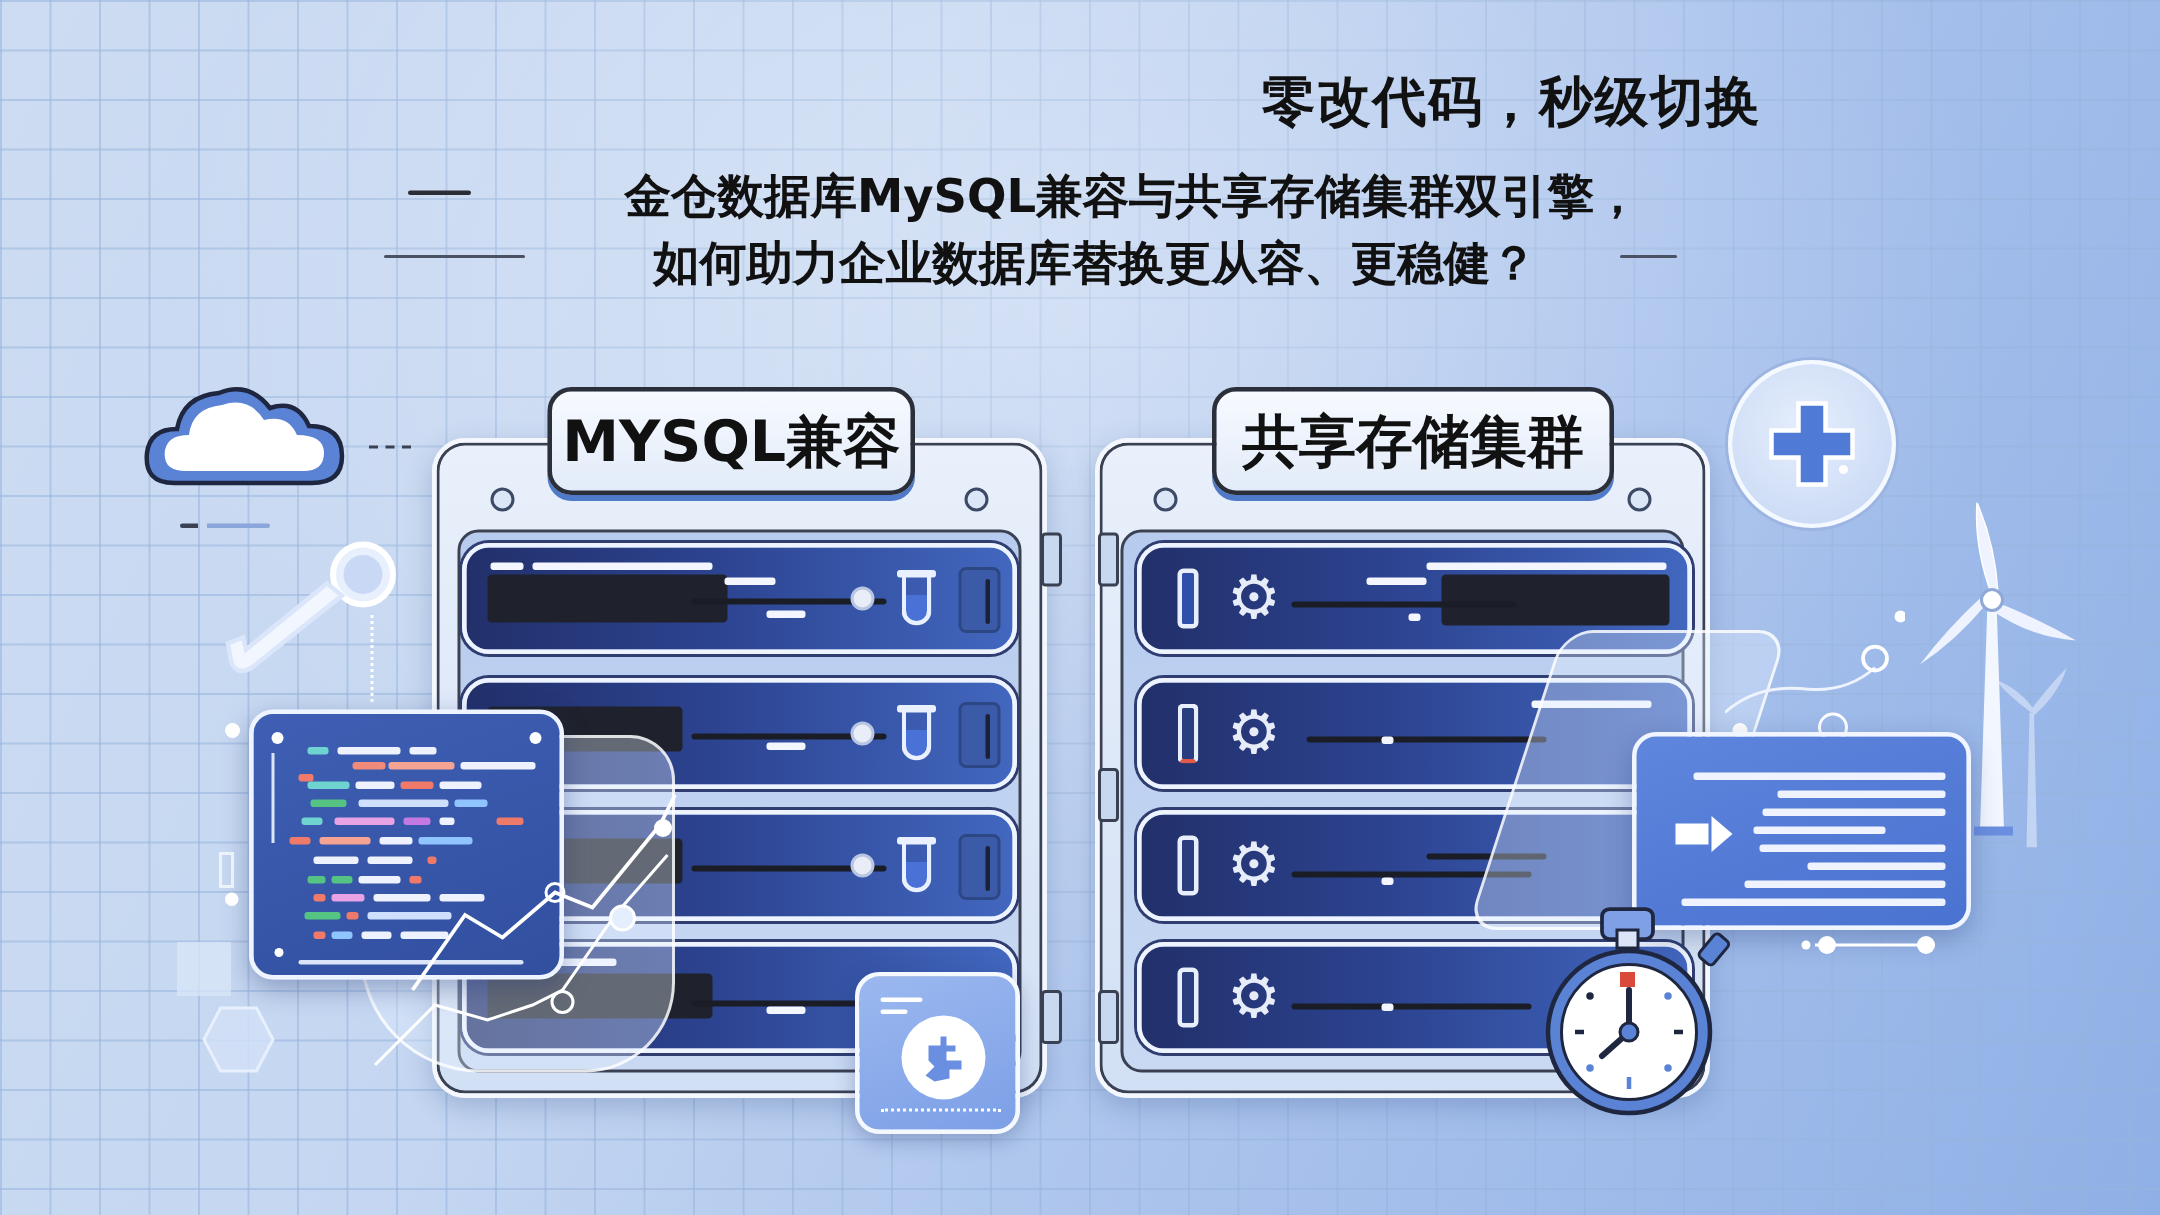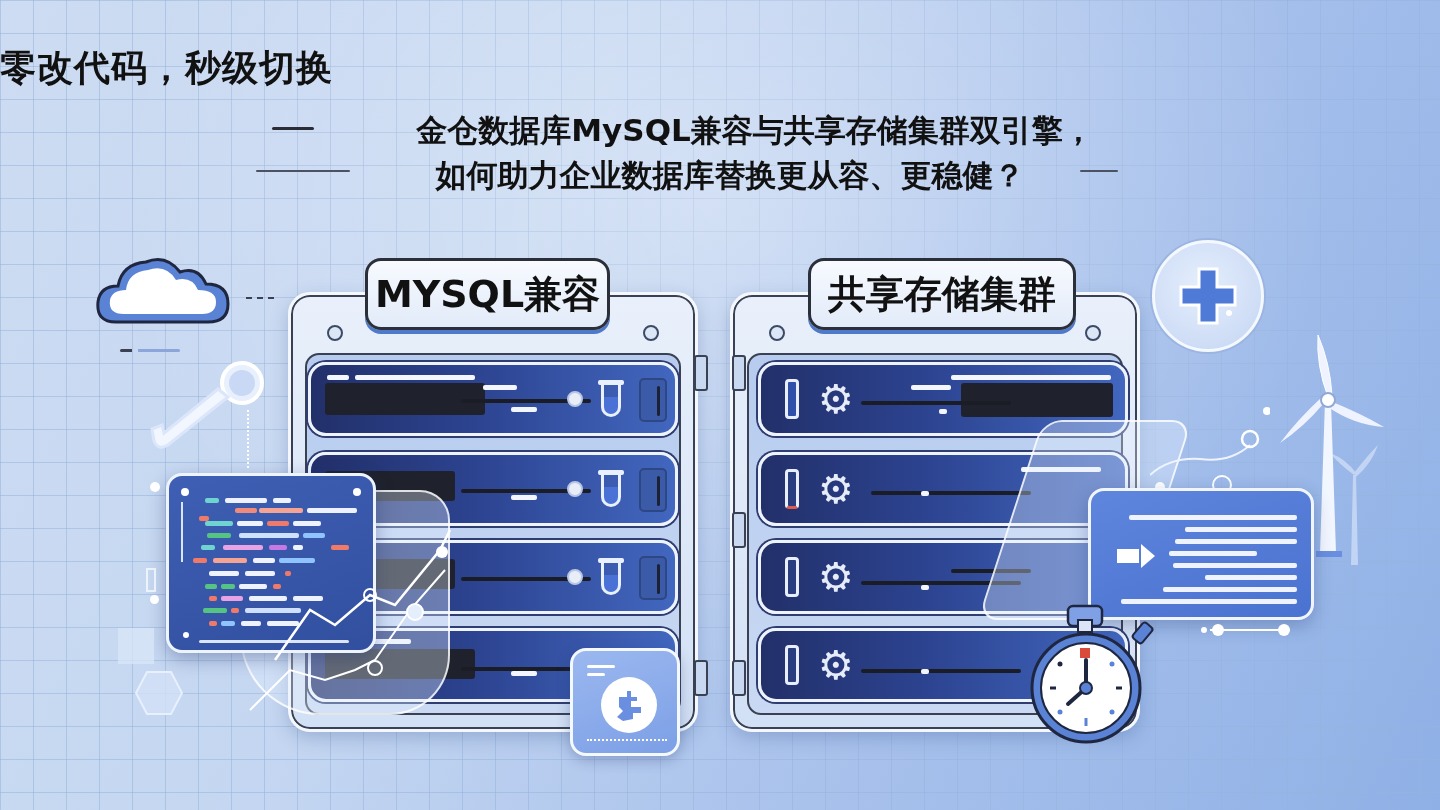--- a/index.html
+++ b/index.html
@@ -18,21 +18,21 @@
       linear-gradient(to bottom, rgba(150,180,220,0.55) 1px, transparent 1px);
     background-size: 33px 33px;
   }
   .glow {
     position: absolute; left: 0; top: 0; width: 1440px; height: 810px;
     background: radial-gradient(ellipse at 50% 25%, rgba(255,255,255,0.35), transparent 60%);
   }
   
   .title {
     position: absolute; left: 0; width: 1174px; top: 44px;
-    text-align: left; font-weight: bold; font-size: 36px; color: #111;
+    text-align: right; font-weight: bold; font-size: 36px; color: #111;
     letter-spacing: 1px;
   }
   .subtitle {
     position: absolute; left: 0; width: 1440px; text-align: center;
     font-weight: bold; font-size: 31px; color: #111;
   }
   .sub1 { top: 110px; padding-left: 70px; }
   .sub2 { top: 155px; padding-left: 20px; }
   .dash {
     position: absolute; height: 3px; background: #2a2d36; border-radius: 2px;

